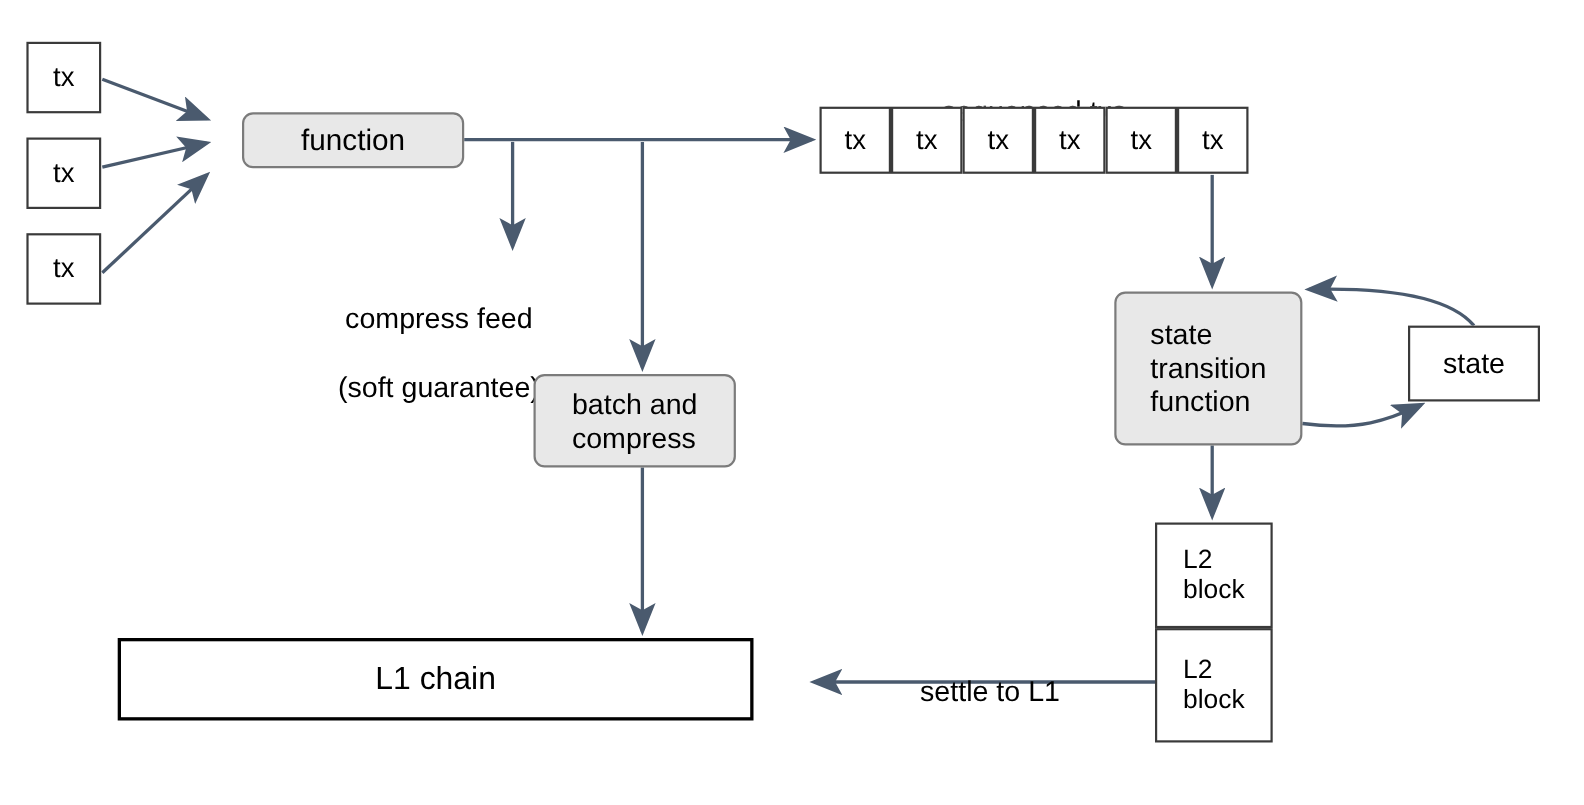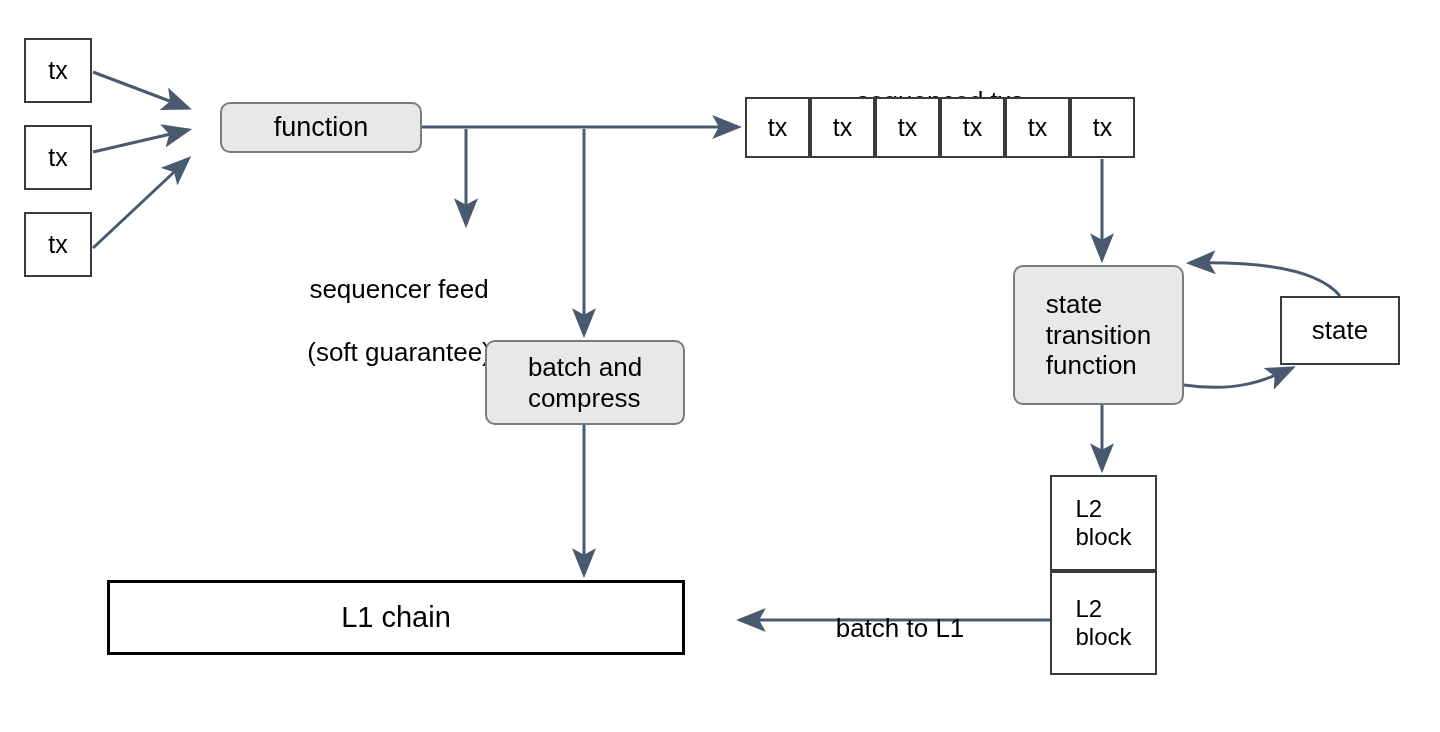--- a/index.html
+++ b/index.html
@@ -131,25 +131,25 @@
     <span>tx</span>
   </div>
   <div class="node rect" style="left:1005px; top:97px; width:65px; height:61px; font-size:25px;">
     <span>tx</span>
   </div>
   <div class="node rect" style="left:1070px; top:97px; width:65px; height:61px; font-size:25px;">
     <span>tx</span>
   </div>
 
   <div class="label" style="left:258px; top:243px; width:282px; font-size:26px;">
-    <div>sequencer feed</div>
+    <div>compress feed</div>
     <div>(soft guarantee)</div>
   </div>
 
-  <div class="node process" style="left:485px; top:340px; width:200px; height:85px; font-size:26px;">
+  <div class="node process" style="left:485px; top:340px; width:184px; height:85px; font-size:26px;">
     <span>batch and
 compress</span>
   </div>
 
   <div class="node process" style="left:1013px; top:265px; width:171px; height:140px; font-size:26px;">
     <span>state
 transition
 function</span>
   </div>
 
@@ -160,20 +160,20 @@
   <div class="node rect" style="left:1050px; top:475px; width:107px; height:96px; font-size:24px;">
     <span>L2
 block</span>
   </div>
   <div class="node rect" style="left:1050px; top:571px; width:107px; height:104px; font-size:24px;">
     <span>L2
 block</span>
   </div>
 
   <div class="label" style="left:790px; top:582px; width:220px; font-size:26px;">
-    <span>batch to L1</span>
+    <span>settle to L1</span>
   </div>
 
   <div class="node bar" style="left:107px; top:580px; width:578px; height:75px; font-size:29px;">
     <span>L1 chain</span>
   </div>
 
 </div>
 
 </body></html>

